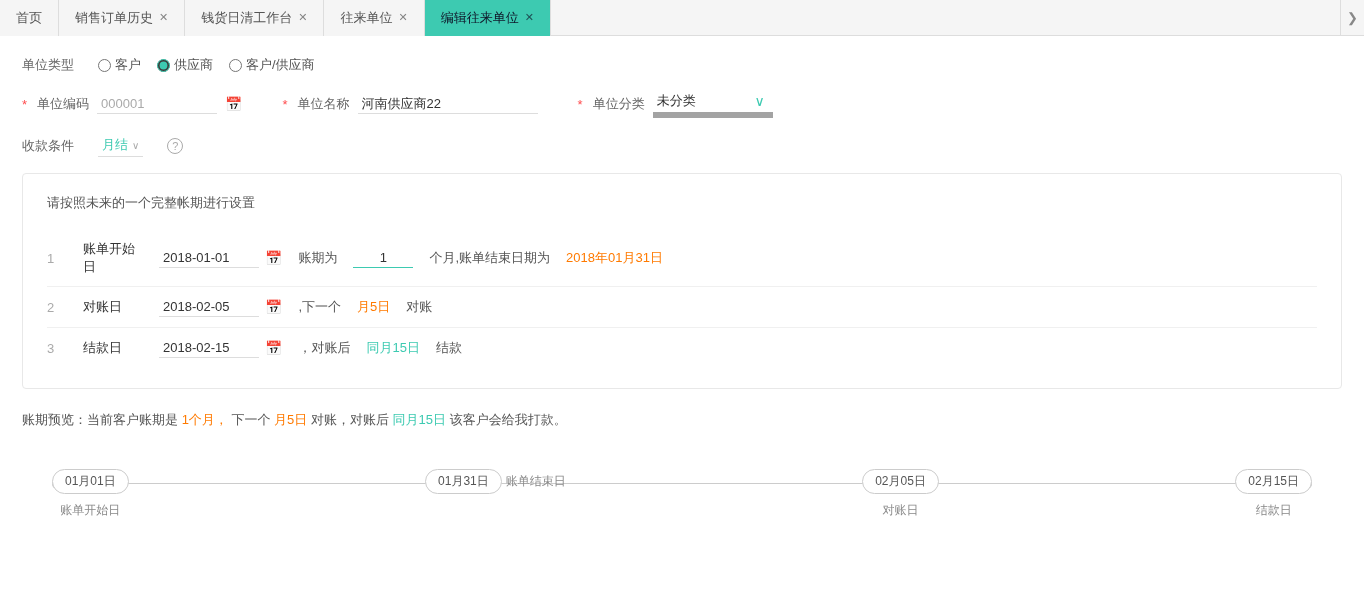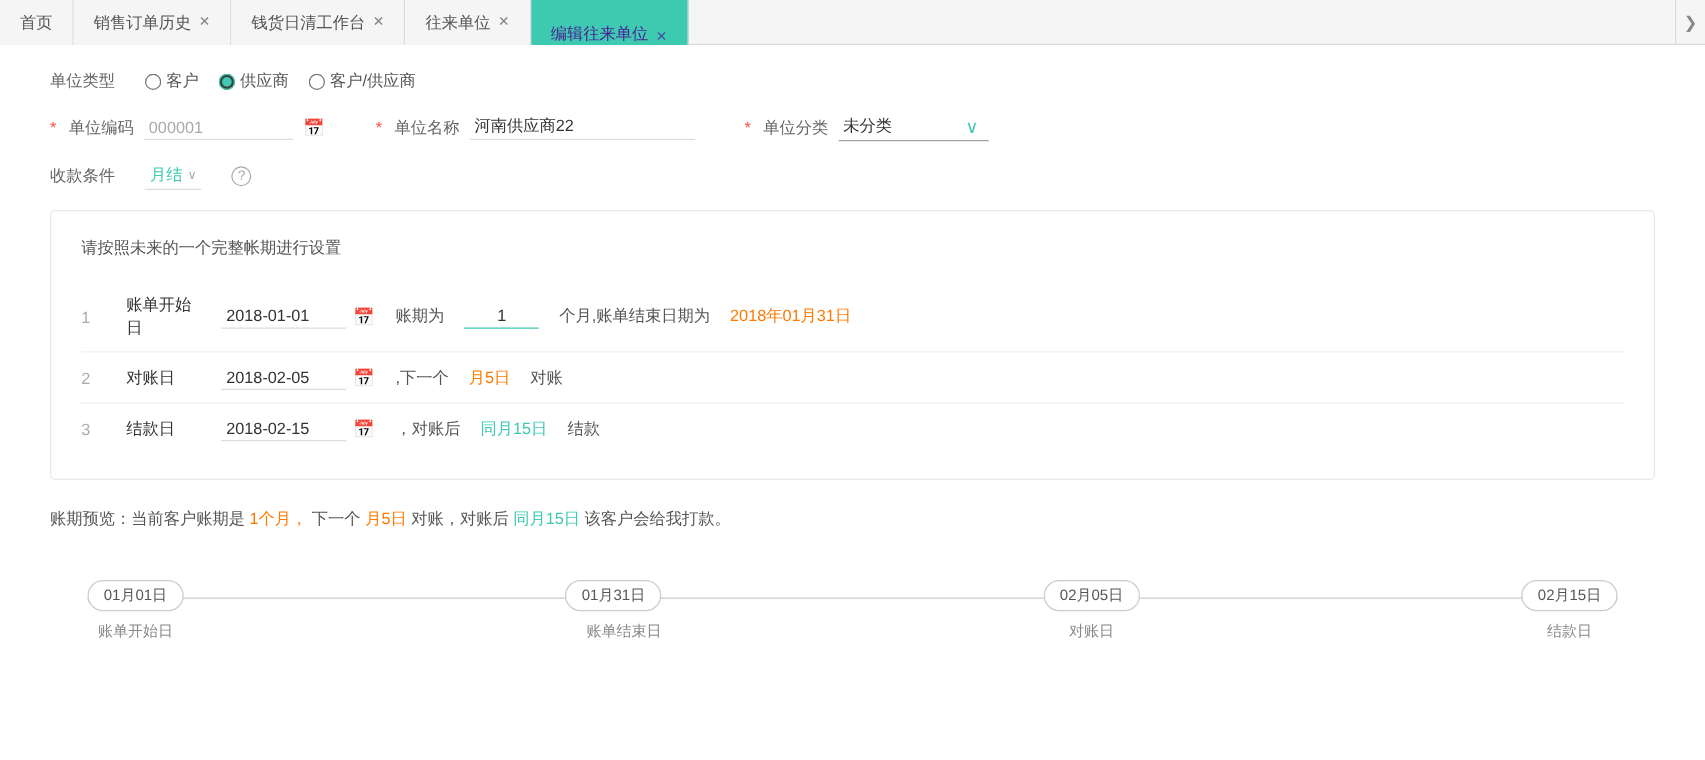--- a/index.html
+++ b/index.html
@@ -22,43 +22,42 @@
       cursor: pointer;
       font-size: 13px;
       color: #555;
       border-right: 1px solid #ddd;
       background: #f5f5f5;
       white-space: nowrap;
       gap: 6px;
     }
     .tab.active {
       background: #3dcab1;
-      color: #4c1d95;
-      align-items: flex-end;
+      color: #0f172a;
     }
     .tab .close-icon {
       font-size: 11px;
       opacity: 0.7;
     }
     .tab-more {
       width: 24px;
       height: 36px;
       display: flex;
       align-items: center;
       justify-content: center;
       cursor: pointer;
       border-left: 1px solid #ddd;
       margin-left: auto;
       color: #888;
     }
 
     
     .content {
       background: #fff;
-      padding: 20px 40px;
+      padding: 20px 22px;
       min-height: calc(100vh - 36px);
     }
 
     
     .form-row {
       display: flex;
       align-items: center;
       margin-bottom: 18px;
       gap: 24px;
     }
@@ -129,21 +128,21 @@
       font-size: 13px;
     }
     .chevron-icon {
       color: #aaa;
       font-size: 10px;
     }
     .unit-class-select {
       display: flex;
       align-items: center;
       gap: 8px;
-      border-bottom: 1px solid #a3a3a3;
+      border-bottom: 6px solid #a3a3a3;
       padding: 2px 8px 2px 4px;
       min-width: 120px;
       cursor: pointer;
     }
     .unit-class-value {
       color: #333;
       flex: 1;
     }
     .unit-class-chevron {
       color: #3dcab1;
@@ -385,21 +384,21 @@
 
       <div style="position:absolute; top:10px; right:30px; width:10px; height:10px; border-radius:50%; background:#ccc;"></div>
 
       <div style="display:flex; justify-content:space-between; position:relative;">
 
         <div style="display:flex; flex-direction:column; align-items:center; gap:4px;">
           <div style="border:1px solid #ccc; border-radius:20px; padding:3px 12px; background:#fff; font-size:12px; color:#555; z-index:2;">01月01日</div>
           <div style="font-size:12px; color:#888; margin-top:4px;">账单开始日</div>
         </div>
 
-        <div style="display:flex; flex-direction:column; align-items:flex-end; gap:4px;">
+        <div style="display:flex; flex-direction:row; align-items:flex-start; gap:4px;">
           <div style="border:1px solid #ccc; border-radius:20px; padding:3px 12px; background:#fff; font-size:12px; color:#555; z-index:2;">01月31日</div>
           <div style="font-size:12px; color:#888; margin-top:4px;">账单结束日</div>
         </div>
 
         <div style="display:flex; flex-direction:column; align-items:center; gap:4px;">
           <div style="border:1px solid #ccc; border-radius:20px; padding:3px 12px; background:#fff; font-size:12px; color:#555; z-index:2;">02月05日</div>
           <div style="font-size:12px; color:#888; margin-top:4px;">对账日</div>
         </div>
 
         <div style="display:flex; flex-direction:column; align-items:center; gap:4px;">

